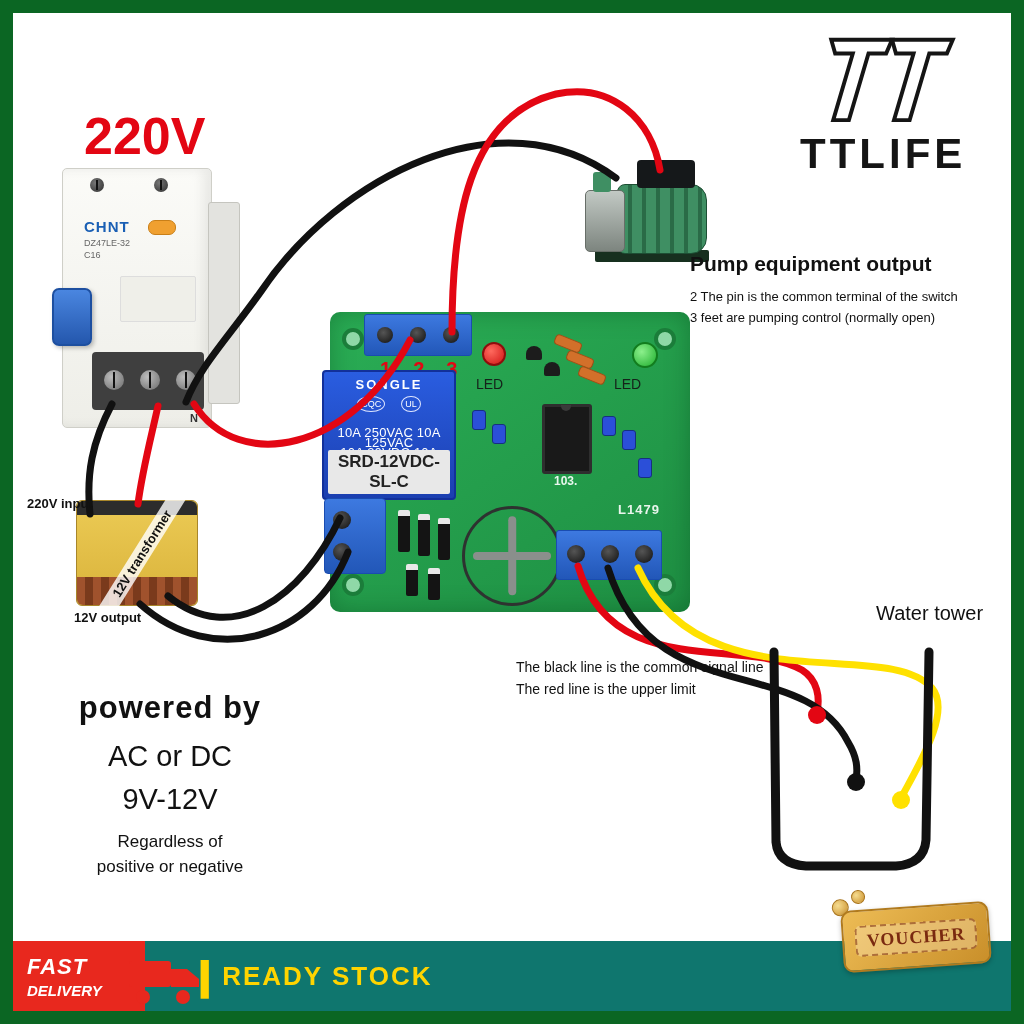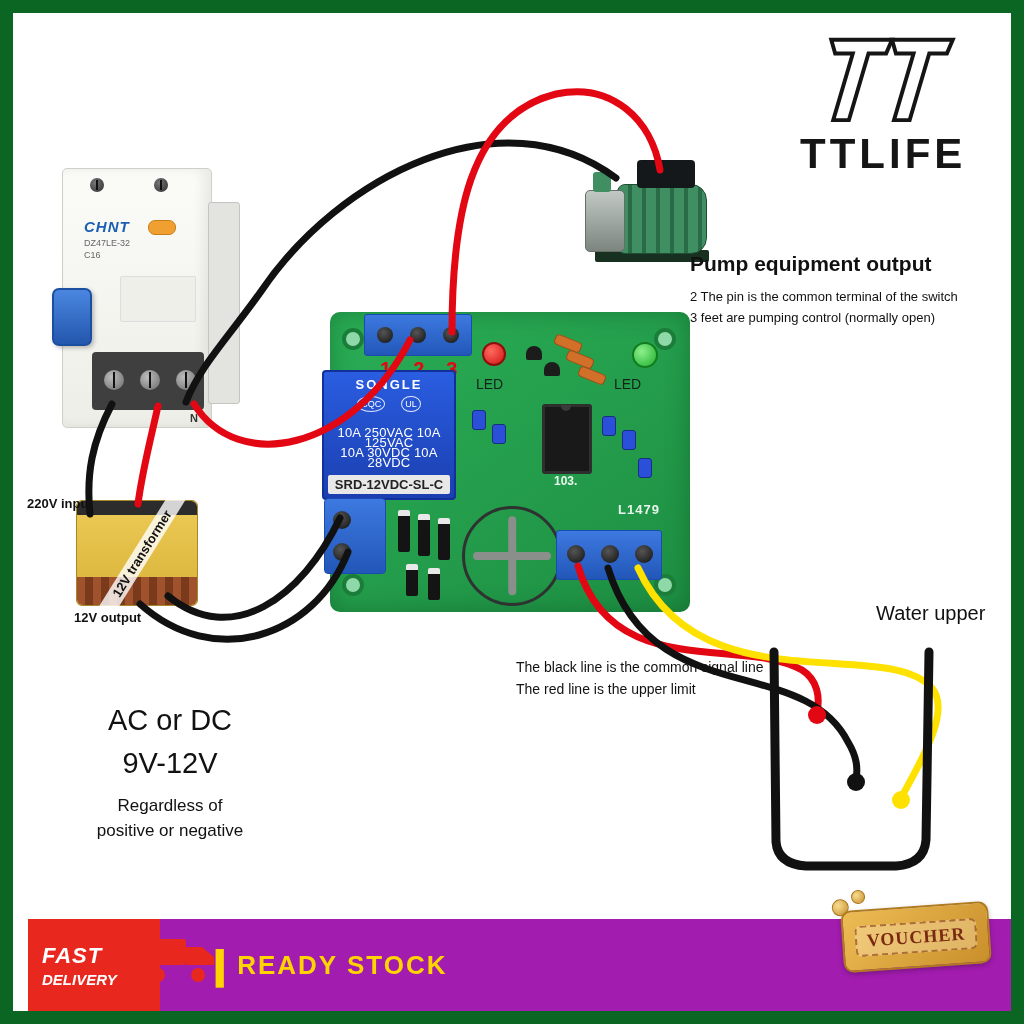--- a/index.html
+++ b/index.html
@@ -17,21 +17,21 @@
   
   .v220{position:absolute;left:84px;top:106px;font-size:52px;font-weight:800;color:#e30613;z-index:7;}
 
   
   .breaker{position:absolute;left:62px;top:160px;width:178px;height:274px;z-index:3;}
   .bk-body{position:absolute;left:0;top:8px;width:148px;height:258px;background:linear-gradient(#fbfbf8,#eeeee8);
     border:1px solid #cfcfc8;border-radius:5px;box-shadow:inset -8px 0 12px rgba(0,0,0,.07);}
   .bk-rail{position:absolute;left:146px;top:42px;width:30px;height:200px;background:#e3e3df;border:1px solid #c5c5bf;border-radius:3px;}
   .screw{position:absolute;border-radius:50%;background:radial-gradient(circle at 38% 35%,#777,#2c2c2c);}
   .screw::after{content:"";position:absolute;left:46%;top:12%;width:8%;height:76%;background:#111;}
-  .bk-brand{position:absolute;left:22px;top:58px;color:#1a5fb4;font-weight:700;font-style:italic;font-size:15px;letter-spacing:1px;}
+  .bk-brand{position:absolute;left:22px;top:58px;color:#1a5fb4;font-weight:700;font-size:15px;letter-spacing:1px;}
   .bk-model{position:absolute;left:22px;top:78px;font-size:9px;color:#666;}
   .bk-rating{position:absolute;left:22px;top:90px;font-size:9px;color:#666;}
   .bk-ind{position:absolute;left:86px;top:60px;width:26px;height:13px;background:#f0a030;border:1px solid #c97f18;border-radius:7px;}
   .bk-window{position:absolute;left:58px;top:116px;width:74px;height:44px;background:#efefe9;border:1px solid #ddd;border-radius:2px;}
   .bk-toggle{position:absolute;left:-10px;top:128px;width:36px;height:54px;background:linear-gradient(#4a86e0,#2457ad);
     border:2px solid #1d4fa0;border-radius:7px;box-shadow:2px 2px 4px rgba(0,0,0,.25);}
   .bk-term{position:absolute;left:30px;top:192px;width:112px;height:58px;background:#3f3f3f;border-radius:4px;}
   .bk-n{position:absolute;left:128px;top:252px;font-size:11px;font-weight:700;color:#333;}
 
   
@@ -61,21 +61,21 @@
   .led-label{position:absolute;font-size:14px;font-weight:400;color:#15221a;}
   .trans{position:absolute;width:16px;height:14px;background:#1c1c1c;border-radius:8px 8px 2px 2px;}
   .res{position:absolute;width:26px;height:9px;background:#d2702a;border:1px solid #9c4f16;border-radius:4px;transform:rotate(22deg);}
   .bcap{position:absolute;width:12px;height:18px;background:#2b4fd8;border-radius:3px;border:1px solid #16307f;}
   .relay{position:absolute;left:-8px;top:58px;width:134px;height:130px;background:linear-gradient(#2a5de0,#1b3fb0);
     border:2px solid #12309a;border-radius:4px;color:#fff;box-sizing:border-box;}
   .r-brand{margin-top:5px;text-align:center;font-size:13px;font-weight:700;letter-spacing:2px;}
   .r-certs{display:flex;justify-content:center;gap:16px;margin-top:4px;}
   .r-cert{font-size:9px;border:1px solid #dfe6ff;border-radius:50%;padding:2px 3px;}
   .r-specs{margin-top:16px;text-align:center;font-size:13px;line-height:10px;letter-spacing:.2px;}
-  .r-model{position:absolute;left:4px;right:4px;bottom:4px;background:#e8e8e8;color:#222;font-size:13px;font-weight:700;
+  .r-model{position:absolute;left:4px;right:4px;bottom:4px;background:#e8e8e8;color:#222;font-size:17px;font-weight:700;
     text-align:center;border-radius:2px;padding:2px 0;margin-top:32px;}
   .ic{position:absolute;left:212px;top:92px;width:44px;height:64px;background:#191919;border:3px solid #2e2e2e;border-radius:3px;}
   .ic::after{content:"";position:absolute;left:16px;top:-2px;width:10px;height:6px;border-radius:0 0 6px 6px;background:#3a3a3a;}
   .ic-label{position:absolute;left:224px;top:162px;color:#e9f7ee;font-size:12px;font-weight:700;}
   .diode{position:absolute;width:12px;background:#141414;border-radius:2px;border-top:6px solid #e8e8e8;}
   .bigcap{position:absolute;left:132px;top:194px;width:100px;height:100px;border-radius:50%;
     background:radial-gradient(circle at 40% 32%,#cdd2ce,#5a5f5c 62%,#35393 7);border:3px solid #2e3230;box-sizing:border-box;}
   .bigcap::before,.bigcap::after{content:"";position:absolute;left:8%;top:46%;width:84%;height:8%;background:#8a8f8c;border-radius:4px;}
   .bigcap::after{transform:rotate(90deg);}
   .t-left{position:absolute;left:-6px;top:186px;width:60px;height:74px;background:linear-gradient(#3d79e0,#2257b8);border:1px solid #1a4cb0;border-radius:4px;}
@@ -104,21 +104,21 @@
 
   
   .legend{position:absolute;left:516px;top:656px;width:300px;font-size:14px;line-height:22px;z-index:7;}
 
   .wt-label{position:absolute;left:876px;top:602px;font-size:20px;z-index:7;}
 
   
   .wires{position:absolute;inset:0;z-index:6;pointer-events:none;}
 
   
-  .banner{position:absolute;left:28px;right:13px;bottom:13px;height:92px;background:#a21caf;
+  .banner{position:absolute;left:13px;right:13px;bottom:13px;height:70px;background:#0f766e;
     display:flex;align-items:center;z-index:30;}
   .bn-red{width:132px;height:100%;background:#e8281e;display:flex;flex-direction:column;justify-content:center;
     padding-left:14px;box-sizing:border-box;color:#fff;font-style:italic;font-weight:700;}
   .bn-fast{font-size:22px;letter-spacing:1px;}
   .bn-del{font-size:15px;margin-top:2px;}
   .bn-truck{position:absolute;left:112px;top:12px;}
   .bn-hot{margin-left:56px;color:#fff;font-weight:700;font-size:34px;letter-spacing:1px;white-space:nowrap;}
   .bn-sep{margin-left:54px;color:#ffd400;font-weight:700;font-size:40px;transform:scaleX(1.6);}
   .bn-ready{margin-left:12px;color:#ffd400;font-weight:700;font-size:26px;letter-spacing:2px;white-space:nowrap;}
 
@@ -139,20 +139,21 @@
   <div class="logo">
     <svg class="logo-mark" width="150" height="98" viewBox="0 0 150 100">
       <g fill="none" stroke="#151515" stroke-width="4" stroke-linejoin="miter">
         <path d="M12 10 L74 10 L68 24 L50 24 L30 92 L14 92 L34 24 L16 24 Z"></path>
         <path d="M74 10 L136 10 L130 24 L112 24 L92 92 L76 92 L96 24 L78 24 Z"></path>
       </g>
     </svg>
     <div class="logo-text">TTLIFE</div>
   </div>
 
+  <div class="v220">220V</div>
 
   <div class="breaker">
     <div class="bk-body"></div>
     <div class="screw" style="left:28px;top:18px;width:14px;height:14px;"></div>
     <div class="screw" style="left:92px;top:18px;width:14px;height:14px;"></div>
     <div class="bk-brand">CHNT</div>
     <div class="bk-model">DZ47LE-32</div>
     <div class="bk-rating">C16</div>
     <div class="bk-ind"></div>
     <div class="bk-window"></div>
@@ -254,32 +255,33 @@
 
   <div class="transformer">
     <div class="tf-top"></div>
     <div class="tf-wind"></div>
     <div class="tf-label">12V transformer</div>
   </div>
   <div class="lbl-220in">220V input</div>
   <div class="lbl-12out">12V output</div>
 
   <div class="powered">
+    <div class="pw1">powered by</div>
     <div class="pw2">AC or DC</div>
     <div class="pw3">9V-12V</div>
     <div class="pw4">Regardless of</div>
     <div class="pw5">positive or negative</div>
   </div>
 
   <div class="legend">
     <div>The black line is the common signal line</div>
     <div>The red line is the upper limit</div>
   </div>
 
-  <div class="wt-label">Water upper</div>
+  <div class="wt-label">Water tower</div>
 
   <svg class="wires" width="1024" height="1024" viewBox="0 0 1024 1024">
     <g fill="none" stroke-linecap="round">
 
       <path d="M 616 178 C 500 92, 338 178, 262 290 C 228 338, 200 366, 186 402" stroke="#111111" stroke-width="7"></path>
       <path d="M 452 332 C 452 220, 468 116, 556 94 C 612 82, 652 120, 660 170" stroke="#e30613" stroke-width="7"></path>
       <path d="M 194 404 C 238 474, 352 452, 410 340" stroke="#e30613" stroke-width="7"></path>
 
       <path d="M 158 406 C 150 442, 142 472, 138 504" stroke="#e30613" stroke-width="7"></path>
       <path d="M 112 404 C 92 442, 86 474, 90 514" stroke="#111111" stroke-width="7"></path>

